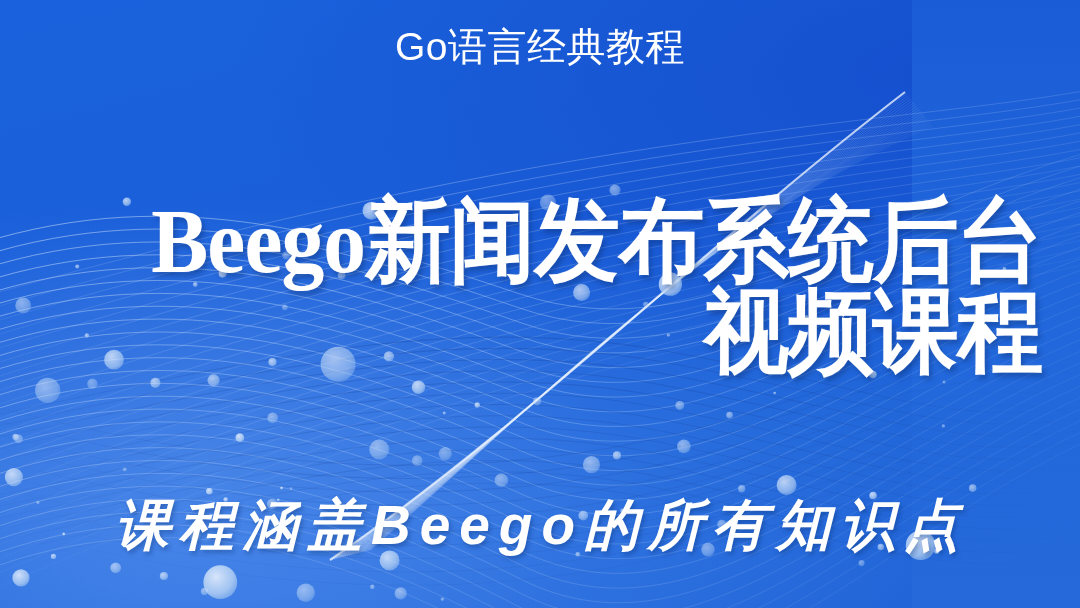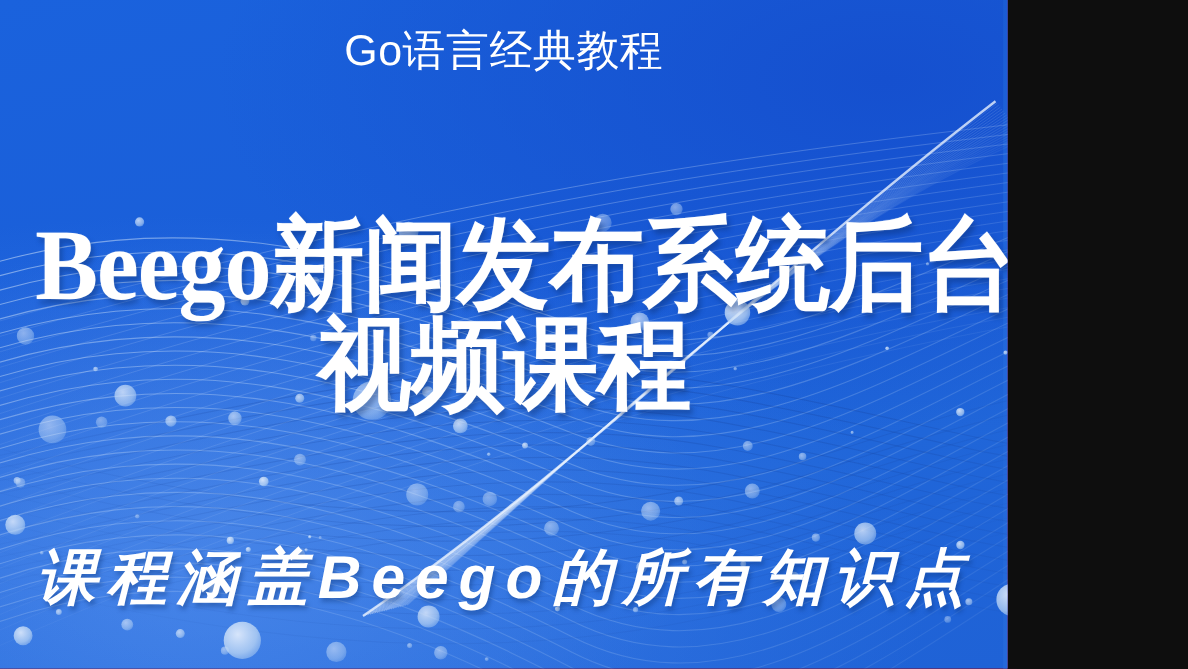--- a/index.html
+++ b/index.html
@@ -2,25 +2,25 @@
 <html><head>
 <meta charset="utf-8">
 <style>
   html, body {
     margin: 0;
     padding: 0;
     background: #0e0e0e;
   }
   #poster {
     position: relative;
-    width: 916px;
+    width: 1080px;
     height: 608px;
     overflow: hidden;
     font-family: "Liberation Sans", "DejaVu Sans", sans-serif;
-    background: #be185d;
+    background: #6d28d9;
   }
 
   
   .bg-base {
     position: absolute;
     inset: 0;
     background:
       radial-gradient(120% 90% at 18% 88%, #3b7ce6 0%, rgba(59,124,230,0) 62%),
       radial-gradient(95% 75% at 88% 12%, #1550cf 0%, rgba(21,80,207,0) 70%),
       linear-gradient(165deg, #1a62dd 0%, #1a5ed8 42%, #2066d9 72%, #1f62d6 100%);
@@ -49,21 +49,21 @@
     line-height: 1.2;
     font-weight: 400;
     letter-spacing: 0.5px;
     white-space: nowrap;
   }
 
   .title-wrap {
     position: absolute;
     top: 196px;
     left: 0; right: 0;
-    text-align: center;
+    text-align: right;
   }
   .title-line {
     color: #ffffff;
     font-family: "Liberation Serif", "DejaVu Serif", serif;
     font-weight: bold;
     font-size: 92px;
     line-height: 0.99;
     letter-spacing: -1px;
     white-space: nowrap;
     transform: scaleX(0.93);

